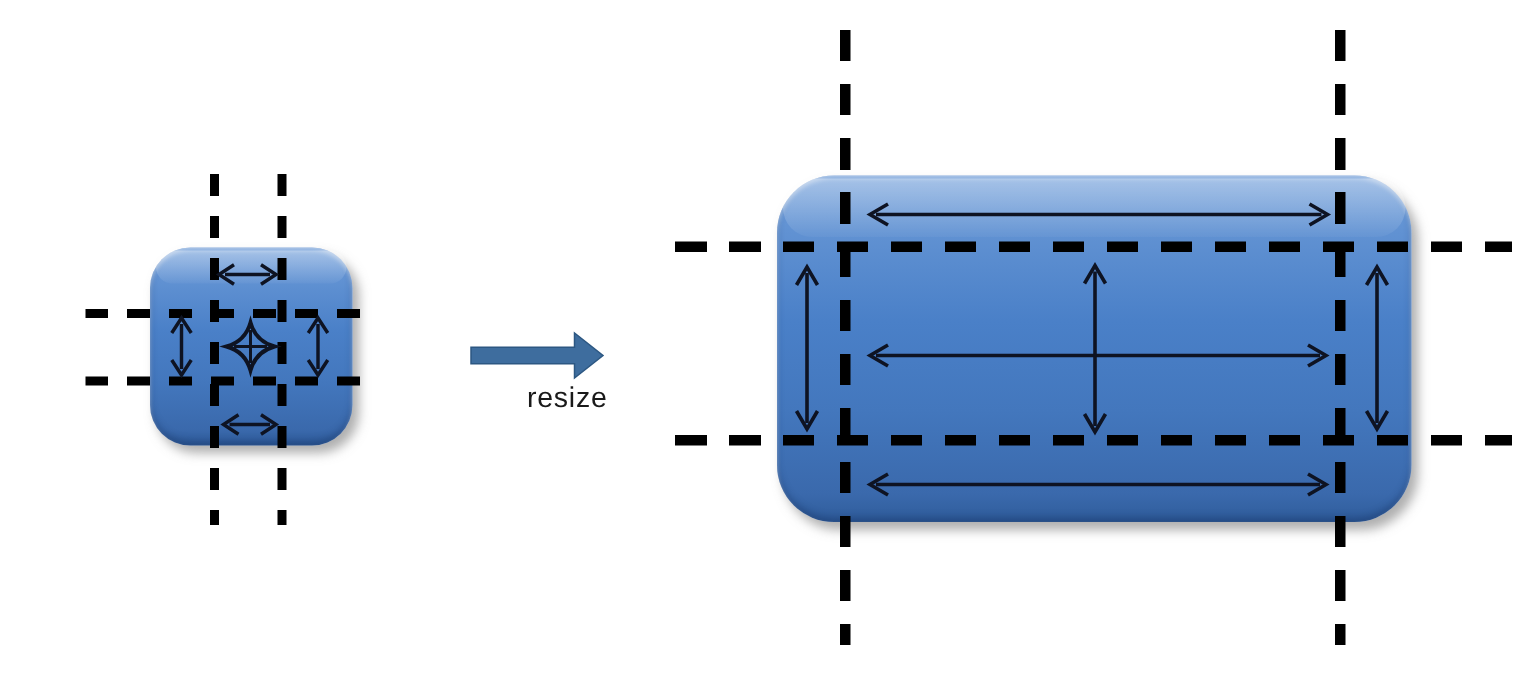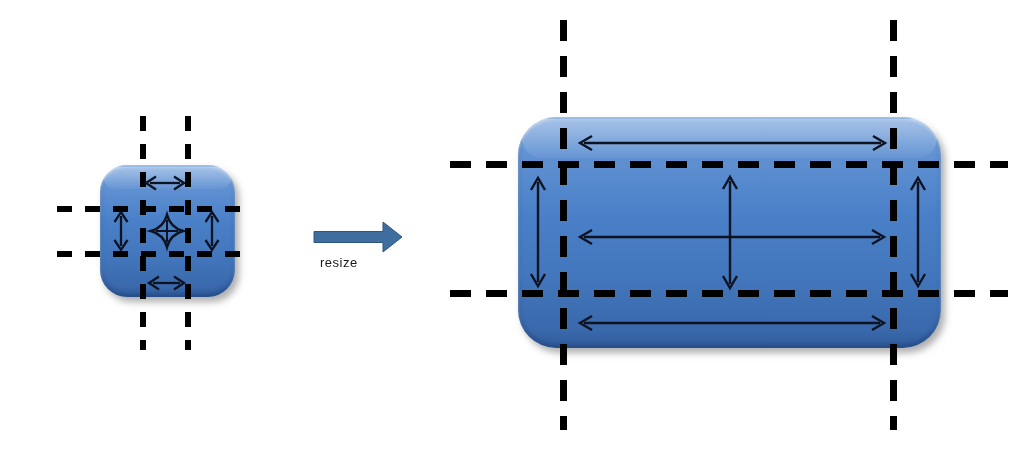--- a/index.html
+++ b/index.html
@@ -34,22 +34,22 @@
   }
   .small-guides{--dl:15px;--dp:28px;}
   .big-guides{--dl:21px;--dp:36px;}
   
   svg.overlay{position:absolute;left:0;top:0;}
   .thin{stroke:var(--arrow-stroke,#0e1322);fill:none;}
   .thin-s{stroke-width:2.3px;}
   .thin-b{stroke-width:2.4px;}
   .resize-arrow-poly{fill:var(--resize-arrow,#3e6d9e);stroke:#2c5782;stroke-width:1px;}
   .resize-label{
-    position:absolute;left:320px;top:255px;width:85px;text-align:left;
-    font-size:13px;color:var(--label,#1a1a1a);letter-spacing:.5px;
+    position:absolute;left:320px;top:255px;width:85px;text-align:right;
+    font-size:19px;color:var(--label,#1a1a1a);letter-spacing:.5px;
   }
 </style>
 </head>
 <body>
 
 <div id="canvas">
 
   <div>
     <div class="shape shape-small"></div>
 

